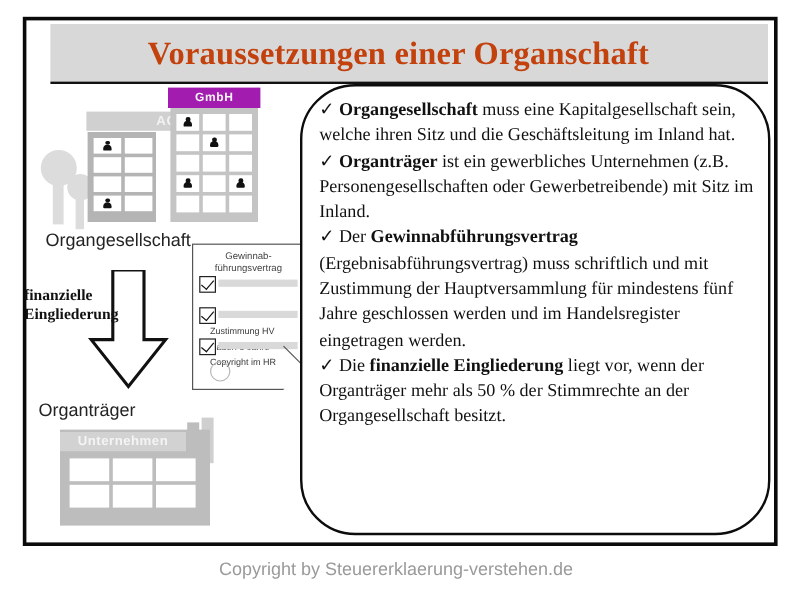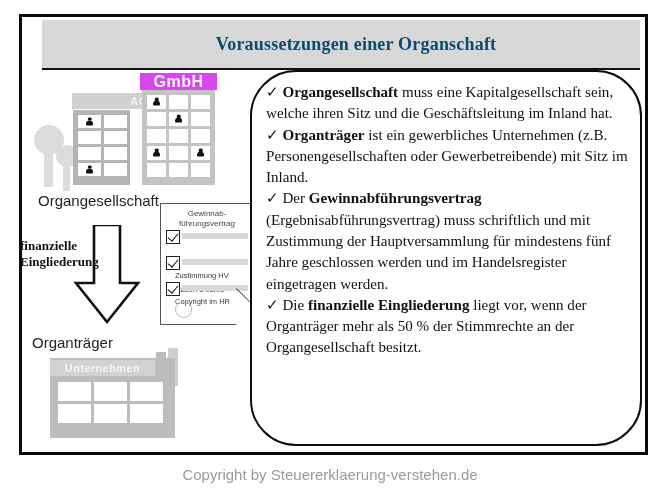--- a/index.html
+++ b/index.html
@@ -18,24 +18,24 @@
     box-sizing:border-box;
     background:#fff;
   }
 
   
   .title-band{
     position:absolute;left:42px;top:20px;width:598px;height:48px;
     background:#d8d8d8;
   }
   .title-text{
-    position:absolute;left:57px;top:22px;width:598px;height:44px;
+    position:absolute;left:33px;top:22px;width:598px;height:44px;
     display:flex;align-items:center;justify-content:center;
     font-family:"Liberation Serif", serif;
-    font-weight:bold;font-size:18px;color:#0c4a6e;
+    font-weight:bold;font-size:27px;color:#c2410c;
     letter-spacing:.2px;
     white-space:nowrap;
   }
   .title-rule{
     position:absolute;left:42px;top:68px;width:598px;height:2px;background:#111;
   }
 
   
   .diagram{position:absolute;left:20px;top:70px;width:232px;height:382px;}
 
@@ -54,22 +54,22 @@
 
   
   .bld-ag{position:absolute;left:53px;top:40px;width:57px;height:75px;background:#b4b4b4;}
   .bld-ag-label{
     position:absolute;left:52px;top:23px;width:48px;height:16px;background:#d0d0d0;
     color:#f2f2f2;font-size:11px;font-weight:bold;letter-spacing:.5px;
     display:flex;align-items:center;justify-content:center;padding-left:43px;
   }
   .bld-gmbh{position:absolute;left:122px;top:20px;width:73px;height:95px;background:#c4c4c4;}
   .bld-gmbh-label{
-    position:absolute;left:120px;top:3px;width:77px;height:17px;background:#d946ef;
-    color:#f4f4f4;font-size:16px;font-weight:bold;letter-spacing:.5px;
+    position:absolute;left:120px;top:3px;width:77px;height:17px;background:#a21caf;
+    color:#f4f4f4;font-size:10px;font-weight:bold;letter-spacing:.5px;
     display:flex;align-items:center;justify-content:center;
   }
   .wingrid{position:absolute;display:grid;gap:3px;}
   .win{background:#ffffff;position:relative;}
   .win .person{
     position:absolute;left:50%;top:50%;transform:translate(-50%,-50%);
     width:7px;height:9px;
   }
   .win .person .head{
     position:absolute;left:50%;top:0;transform:translateX(-50%);

